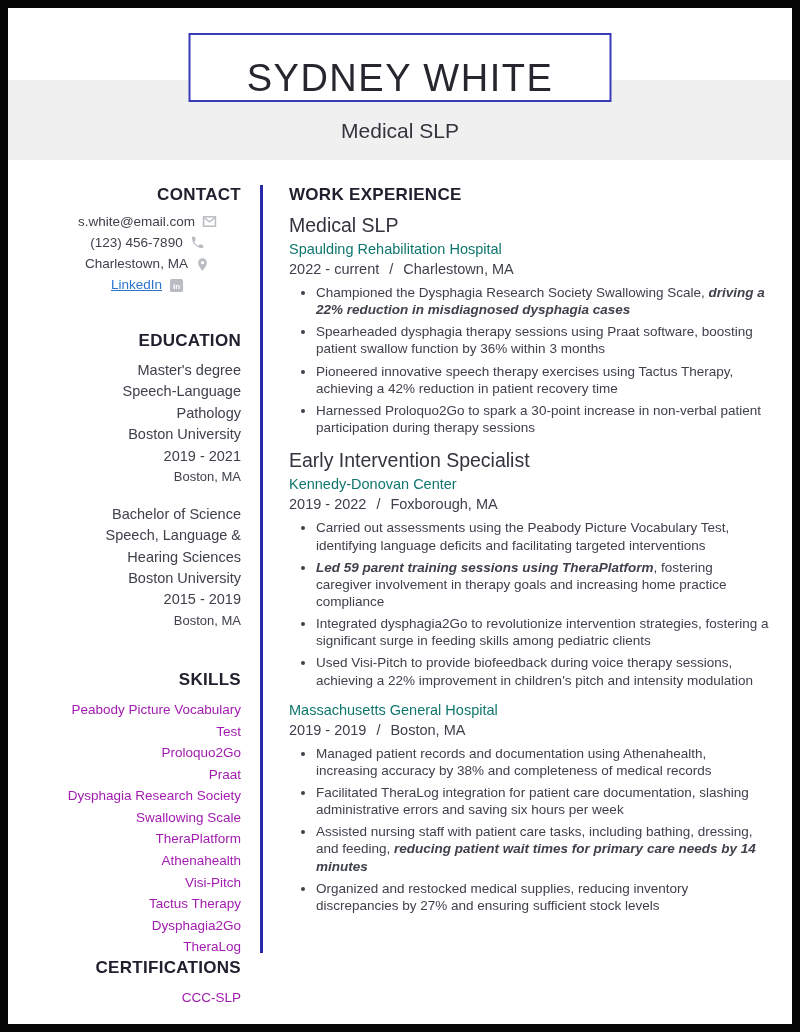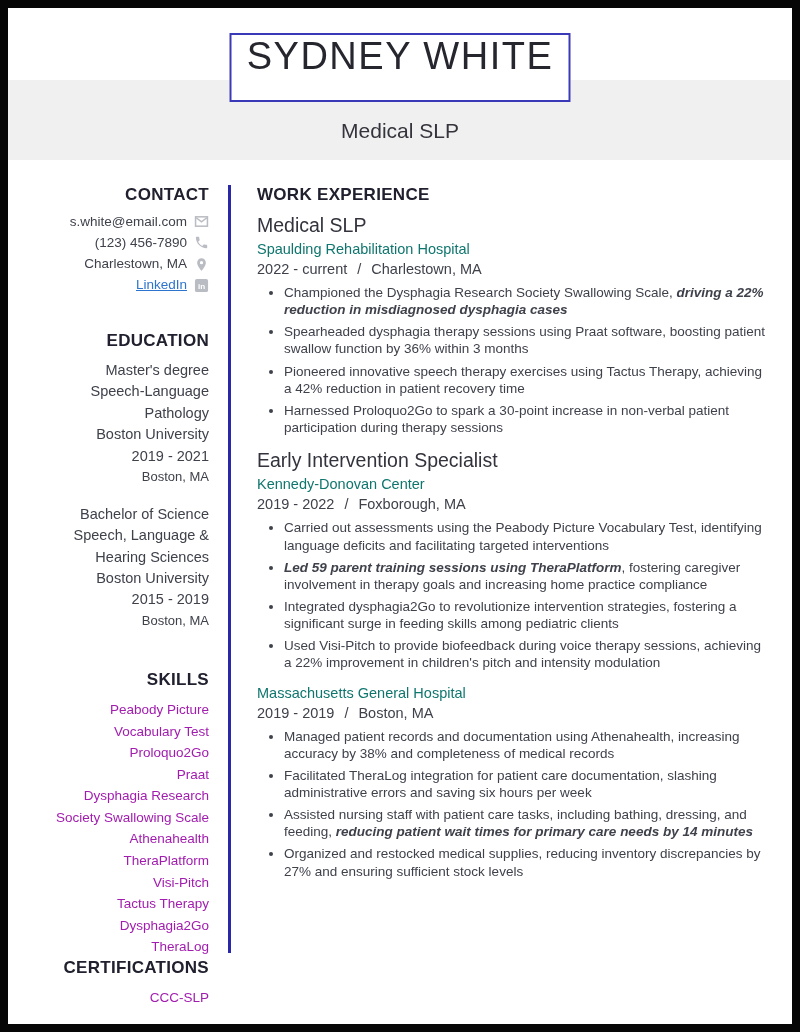--- a/index.html
+++ b/index.html
@@ -4,49 +4,49 @@
 <style>
   html,body{margin:0;padding:0;background:#ffffff;}
   .page{
     position:relative;width:800px;height:1032px;box-sizing:border-box;
     border:8px solid #060606;background:#ffffff;overflow:hidden;
     font-family:"Liberation Sans",sans-serif;color:#3f414b;
   }
   
   .name-box{
     position:absolute;top:25px;left:50%;transform:translateX(-50%);
-    width:341px;height:69px;background:#ffffff;border:2px solid #3a3ab8;
-    display:flex;align-items:flex-start;justify-content:center;z-index:2;box-sizing:border-box;
+    width:423px;height:69px;background:#ffffff;border:2px solid #3a3ab8;
+    display:flex;align-items:flex-end;justify-content:center;z-index:2;box-sizing:border-box;
   }
   .name{
     font-size:38px;font-weight:400;letter-spacing:1.5px;color:#26262f;white-space:nowrap;
   }
   .band{
     position:absolute;top:72px;left:0;width:100%;height:80px;background:#f0f0f1;
     display:flex;align-items:center;justify-content:center;padding-top:22px;box-sizing:border-box;
   }
   .subtitle{font-size:21px;color:#34343c;}
   
   .columns{
     position:absolute;top:152px;left:0;right:0;bottom:0;
     display:flex;align-items:stretch;padding-top:25px;box-sizing:border-box;
   }
   .sidebar{
-    width:220px;box-sizing:border-box;padding:0 19px 0 46px;text-align:right;flex-shrink:0;
+    width:252px;box-sizing:border-box;padding:0 19px 0 46px;text-align:right;flex-shrink:0;
   }
   .divider{width:3px;background:#2828a8;margin-bottom:71px;flex-shrink:0;}
   .main{flex:1;box-sizing:border-box;padding:0 22px 0 26px;}
   
   h2{
     margin:0 0 9px 0;font-size:17px;font-weight:700;color:#20202e;
     letter-spacing:0.3px;line-height:1.15;
   }
   
   .c-row{
-    display:flex;justify-content:flex-end;align-items:center;gap:7px;
+    display:flex;justify-content:center;align-items:center;gap:7px;
     margin-bottom:5px;font-size:13.5px;line-height:1.2;
   }
   .c-icon{width:15px;height:15px;display:inline-flex;flex-shrink:0;}
   .c-icon svg{width:15px;height:15px;display:block;}
   .c-link{color:#2d74cf;text-decoration:underline;cursor:pointer;}
   .side-section{margin-top:0;}
   .sec-education{margin-top:38px;}
   .sec-skills{margin-top:40px;}
   .sec-certifications{}
   .edu-entry{margin-bottom:17px;}
@@ -142,22 +142,22 @@
           </div>
       </section>
 
       <section class="side-section sec-skills">
         <h2>SKILLS</h2>
         <div>
             <div class="skill">Peabody Picture Vocabulary Test</div>
             <div class="skill">Proloquo2Go</div>
             <div class="skill">Praat</div>
             <div class="skill">Dysphagia Research Society Swallowing Scale</div>
+            <div class="skill">TheraPlatform</div>
             <div class="skill">Athenahealth</div>
-            <div class="skill">TheraPlatform</div>
             <div class="skill">Visi-Pitch</div>
             <div class="skill">Tactus Therapy</div>
             <div class="skill">Dysphagia2Go</div>
             <div class="skill">TheraLog</div>
           </div>
       </section>
 
       <section class="side-section sec-certifications">
         <h2>CERTIFICATIONS</h2>
         <div>

